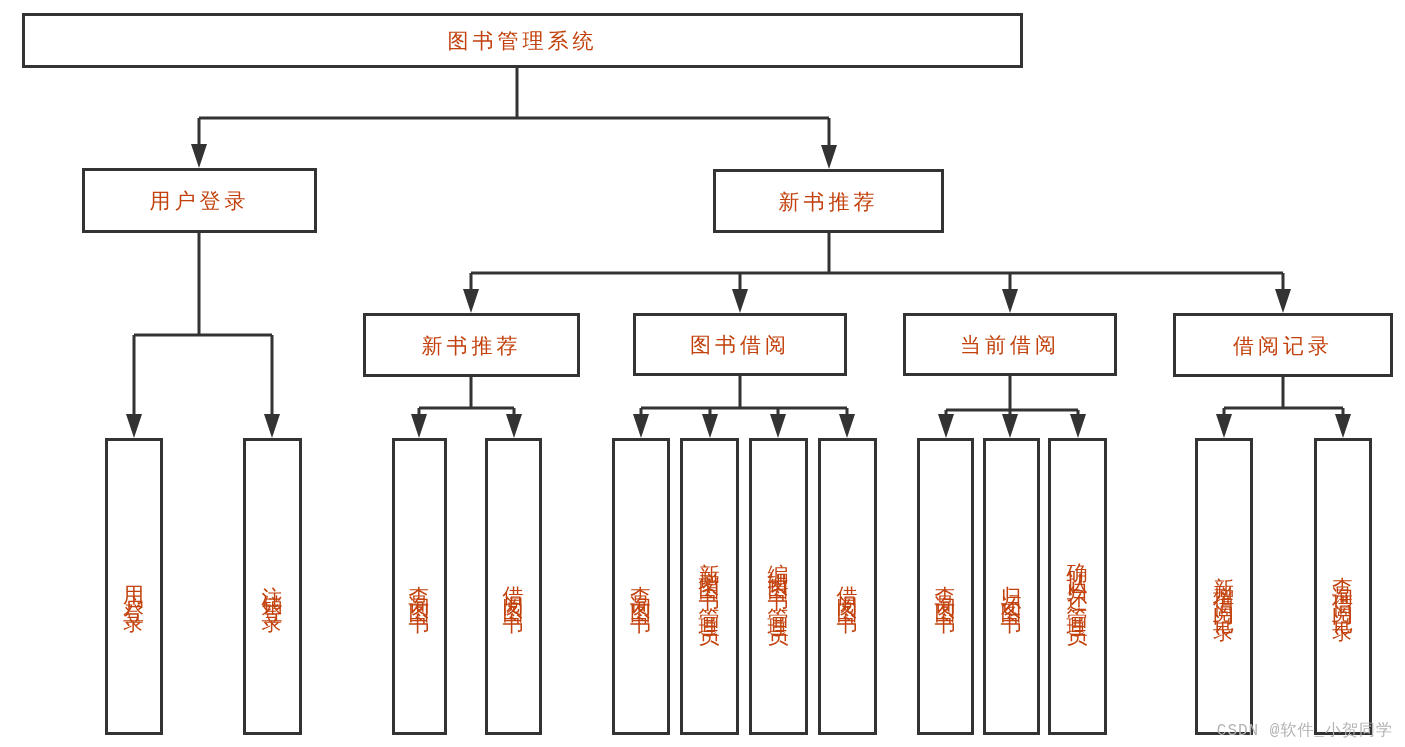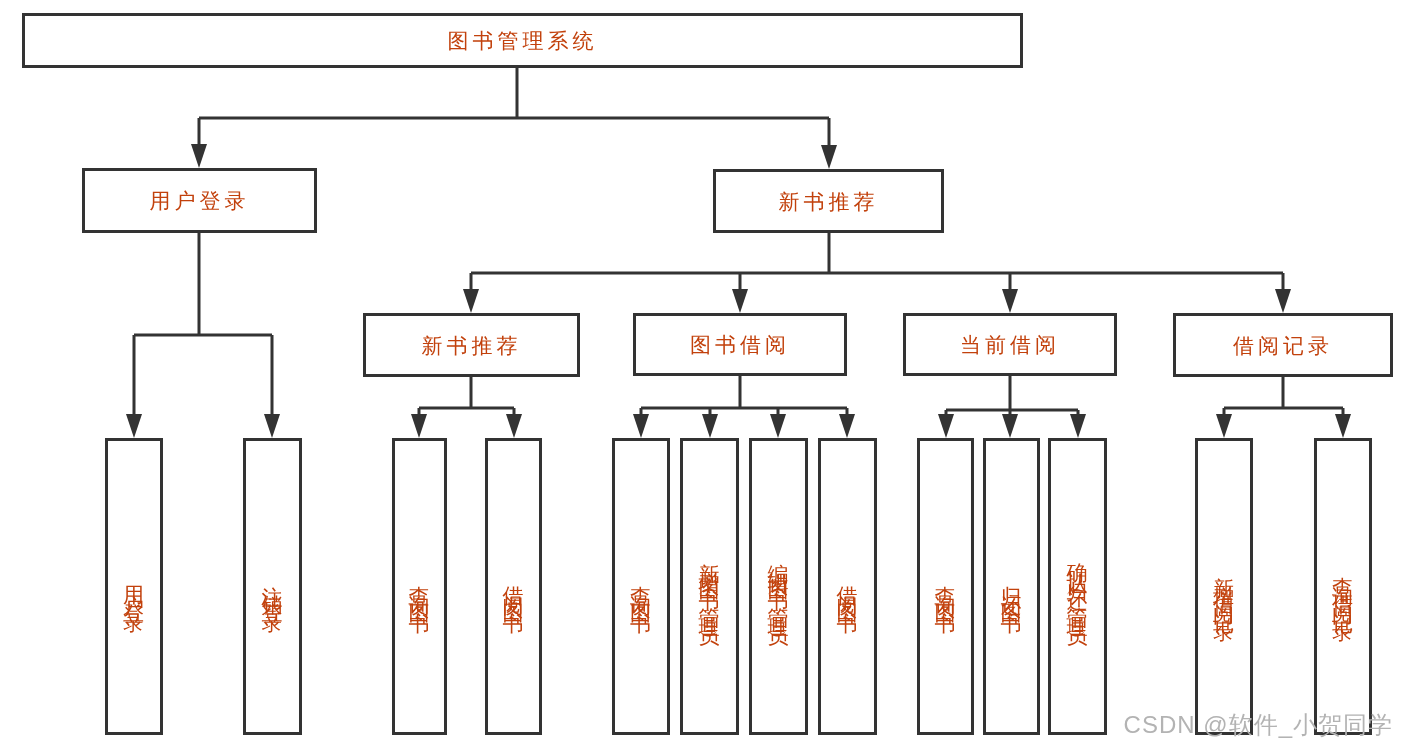--- a/index.html
+++ b/index.html
@@ -48,24 +48,25 @@
   .node.vertical {
     writing-mode: vertical-rl;
     text-orientation: mixed;
     letter-spacing: 9px;
     white-space: normal;
   }
   .watermark {
     position: absolute;
     right: 12px;
     bottom: 6px;
-    font-size: 24px;
+    font-size: 16px;
     color: #b3b3b3;
     letter-spacing: 1px;
     pointer-events: none;
+    font-family: Liberation Mono, monospace;
   }
 </style>
 </head>
 <body>
 
 <div class="canvas">
   <svg id="connector-layer" xmlns="http://www.w3.org/2000/svg" viewBox="0 0 1405 747">
       <g stroke="#333333" stroke-width="3" fill="none">
         <path d="M 517 68 V 118 M 199 118 H 829 M 199 118 V 150 M 829 118 V 151"></path>
         <polygon points="191,144 207,144 199,168" fill="#333333" stroke="none"></polygon>

